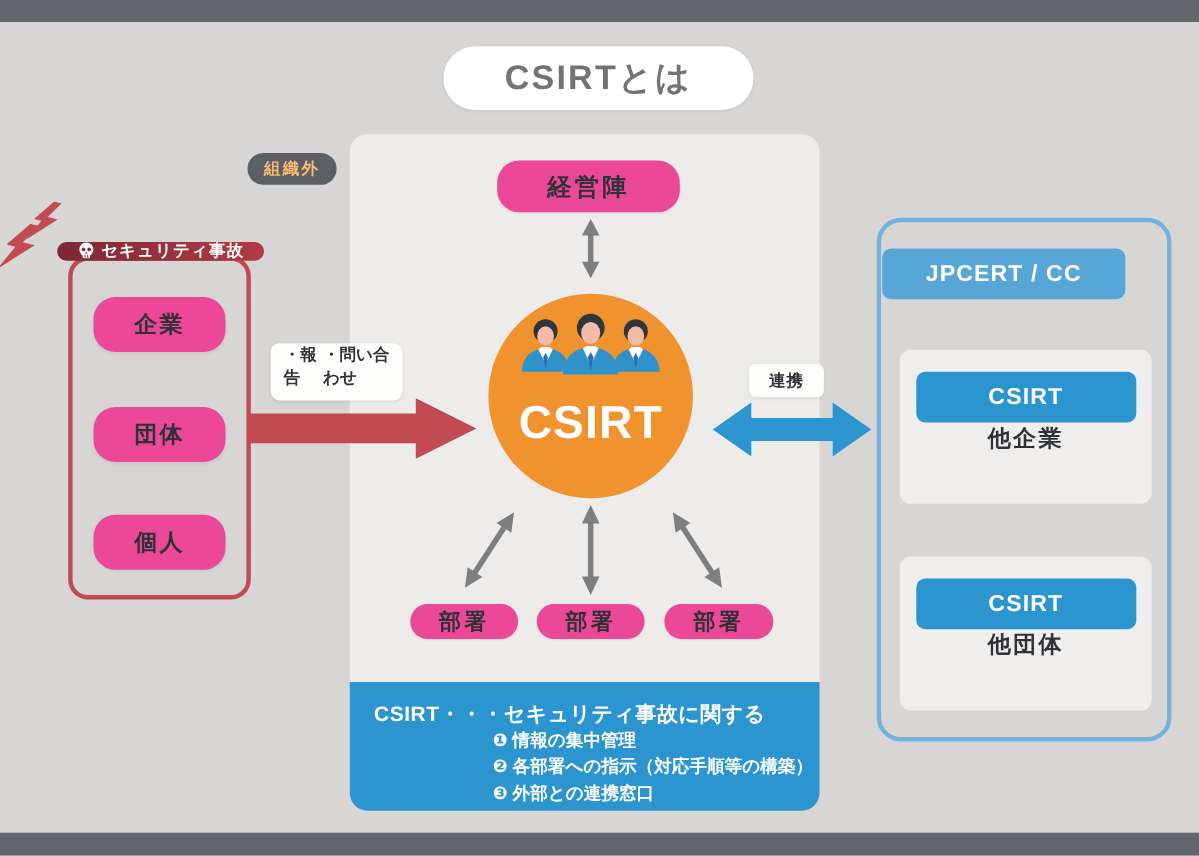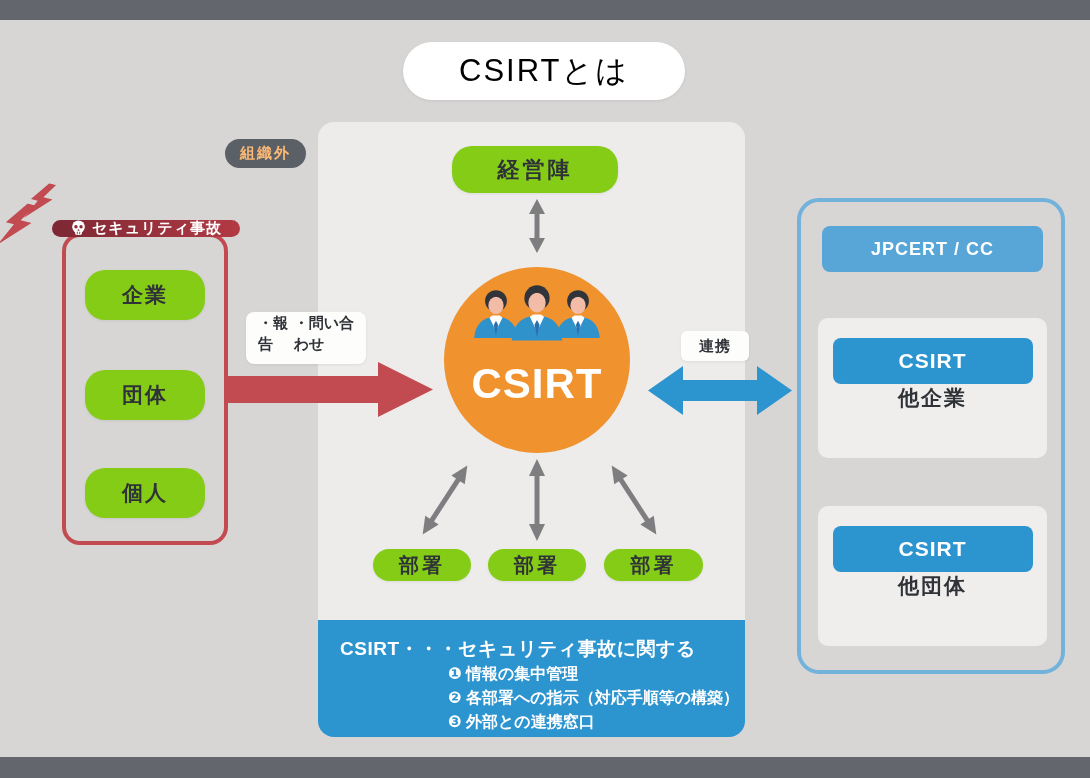--- a/index.html
+++ b/index.html
@@ -6,30 +6,30 @@
   .stage{
     position:relative;width:1090px;height:778px;background:#d8d6d5;overflow:hidden;
     font-family:"Liberation Sans","DejaVu Sans",sans-serif;color:#2f3237;
   }
   .bar{position:absolute;left:0;width:1090px;background:#63666d;}
   .bar-top{top:0;height:20px;}
   .bar-bottom{top:757px;height:21px;}
 
   .title-pill{position:absolute;left:403px;top:42px;width:282px;height:58px;background:#ffffff;
     border-radius:29px;display:flex;align-items:center;justify-content:center;
-    font-size:31px;font-weight:normal;color:#000000;letter-spacing:2px;box-shadow:0 1px 3px rgba(0,0,0,.08);}
+    font-size:31px;font-weight:bold;color:#737373;letter-spacing:2px;box-shadow:0 1px 3px rgba(0,0,0,.08);}
 
   .zone-pill{position:absolute;top:139px;height:29px;padding:0 15px;background:#5b5f66;border-radius:15px;
     color:#fdba74;font-size:15px;font-weight:bold;display:flex;align-items:center;letter-spacing:2px;}
   .zone-outside{left:225px;}
   .zone-inside{left:335px;}
 
   .panel{position:absolute;left:318px;top:122px;width:427px;height:498px;background:#edecea;border-radius:16px 16px 0 0;}
 
-  .white-box{position:absolute;background:#84cc16;border-radius:20px;display:flex;align-items:center;justify-content:center;
+  .white-box{position:absolute;background:#ec4899;border-radius:20px;display:flex;align-items:center;justify-content:center;
     font-weight:bold;color:#2f3237;box-shadow:0 1px 3px rgba(0,0,0,.07);}
   .management{left:452px;top:146px;width:166px;height:47px;font-size:22px;letter-spacing:3px;}
   .dept{top:549px;height:32px;font-size:20px;letter-spacing:3px;}
   .dept-1{left:373px;width:98px;}
   .dept-2{left:488px;width:98px;}
   .dept-3{left:604px;width:99px;}
 
   .csirt-circle{position:absolute;left:444px;top:267px;width:186px;height:186px;border-radius:50%;background:#f0922d;}
   .people{position:absolute;left:466px;top:281px;}
   .csirt-label{position:absolute;left:444px;top:360px;width:186px;text-align:center;
@@ -61,22 +61,22 @@
     background:linear-gradient(90deg,#7c2834,#b23a44);color:#fff;display:flex;align-items:center;justify-content:center;
     gap:5px;font-size:15px;font-weight:bold;letter-spacing:1px;box-sizing:border-box;}
   .source{left:85px;width:120px;height:50px;font-size:21px;letter-spacing:2px;}
   .source-1{top:270px;} .source-2{top:370px;} .source-3{top:468px;}
   .bolt{position:absolute;}
   .bolt-1{left:28px;top:182px;transform:rotate(14deg);}
   .bolt-2{left:2px;top:202px;transform:rotate(14deg);}
 
   .external-panel{position:absolute;left:797px;top:198px;width:268px;height:476px;border:4px solid #73b2da;
     border-radius:22px;box-sizing:border-box;}
-  .jpcert-header{position:absolute;left:822px;top:226px;width:221px;height:46px;background:#58a6d7;border-radius:8px;
-    color:#fff;font-size:18px;font-weight:bold;display:flex;align-items:center;justify-content:center;letter-spacing:1px;}
+  .jpcert-header{position:absolute;left:802px;top:226px;width:221px;height:46px;background:#58a6d7;border-radius:8px;
+    color:#fff;font-size:21px;font-weight:bold;display:flex;align-items:center;justify-content:center;letter-spacing:1px;}
   .partner-card{position:absolute;left:818px;width:229px;height:140px;background:#efeeed;border-radius:10px;
     display:flex;flex-direction:column;align-items:center;padding-top:20px;box-sizing:border-box;}
   .partner-1{top:318px;} .partner-2{top:506px;}
   .csirt-btn{width:200px;height:46px;background:#2c94cf;border-radius:8px;color:#fff;font-size:21px;font-weight:bold;
     display:flex;align-items:center;justify-content:center;letter-spacing:1px;}
   .partner-label{font-size:21px;font-weight:bold;color:#2f3237;letter-spacing:2px;}
 </style>
 </head>
 <body>
 

